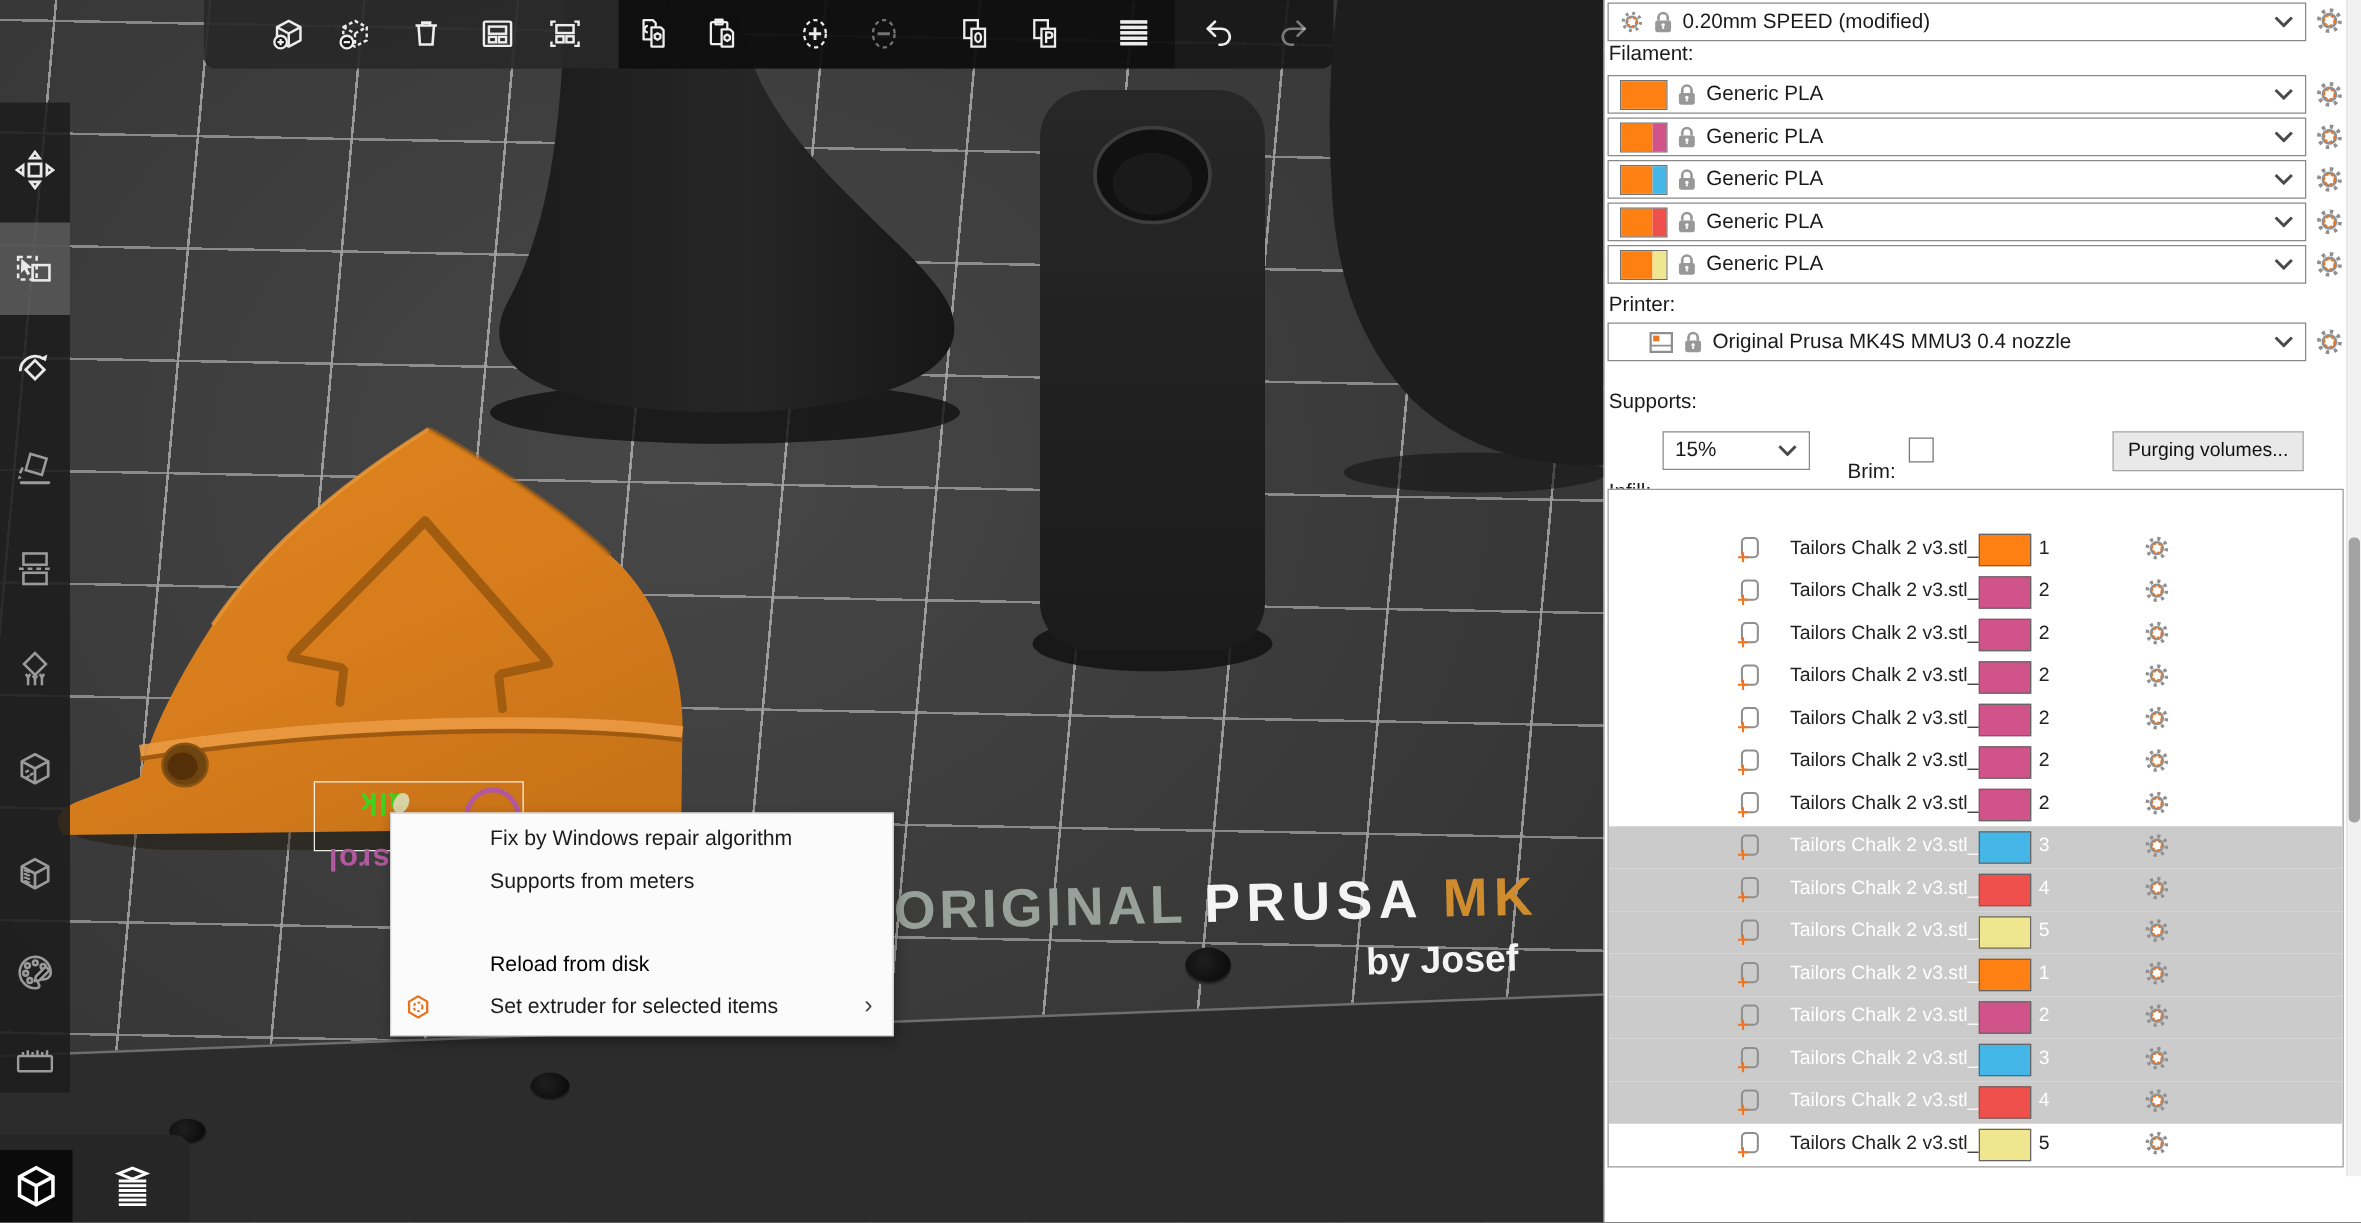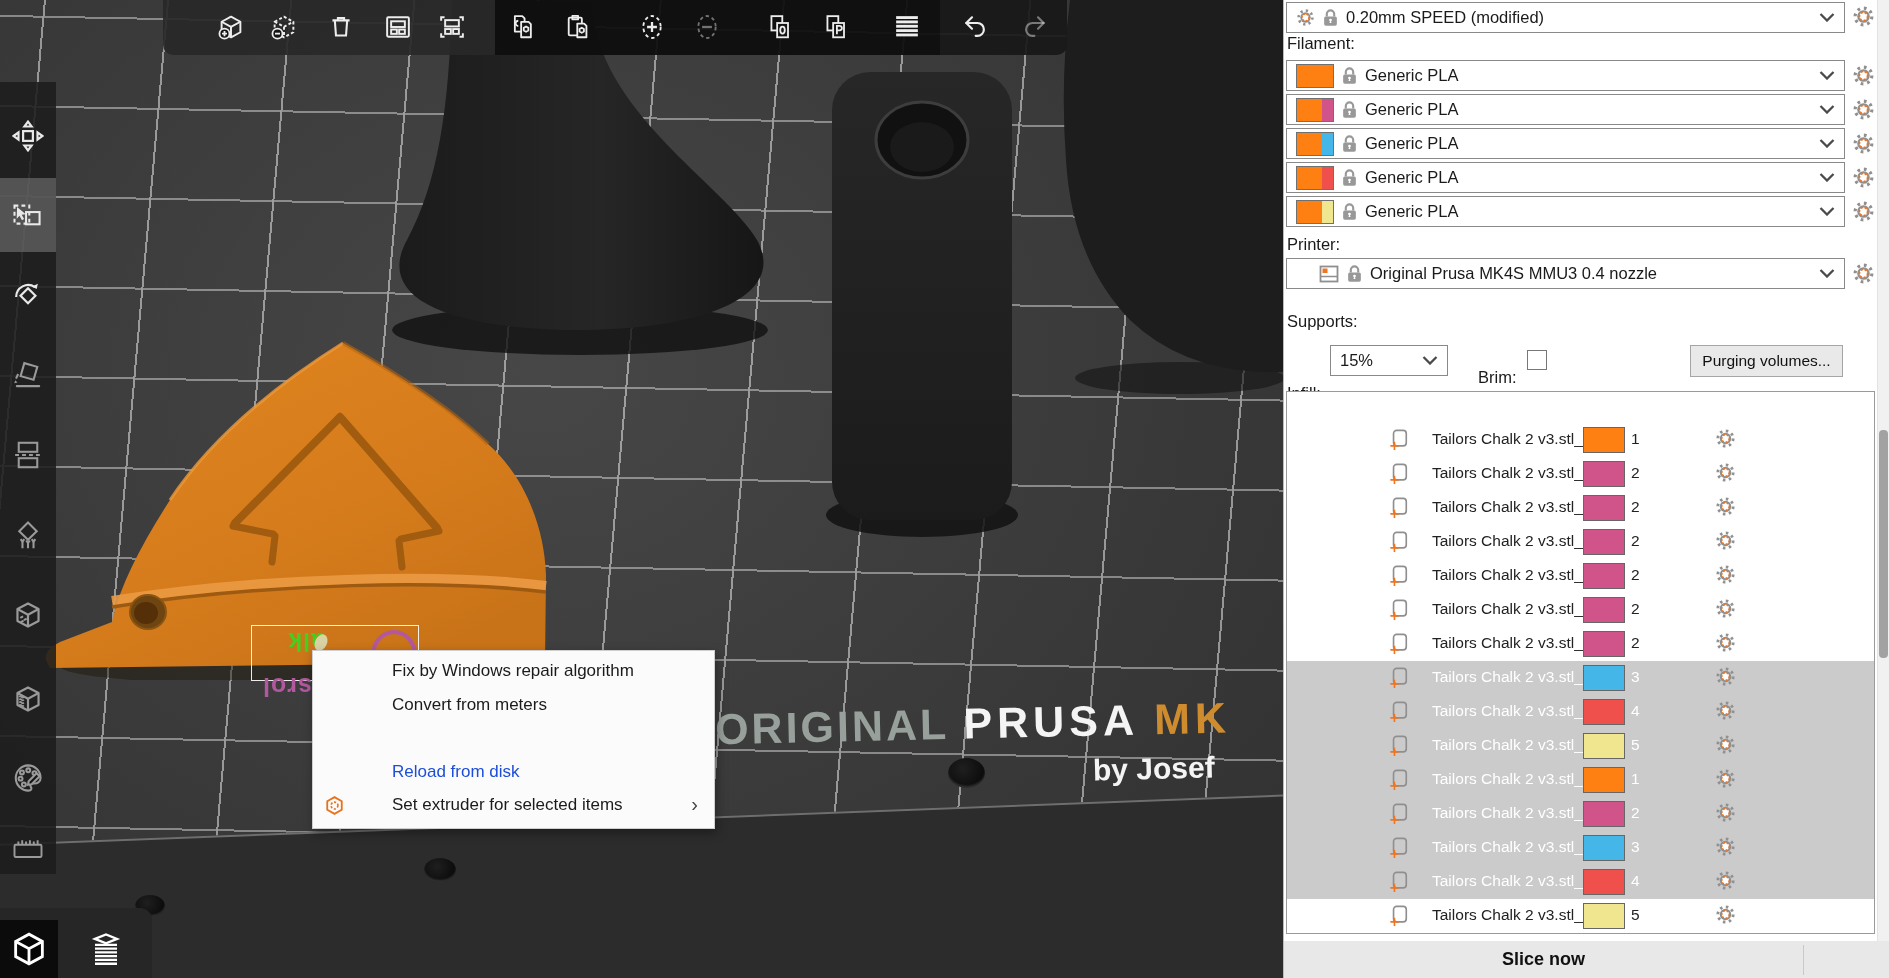--- a/index.html
+++ b/index.html
@@ -41,21 +41,21 @@
   .lt-btn.bright{color:#e9e9e9;}
   .lt-btn svg{width:100%;height:100%;}
   #view-toggles{position:absolute;left:0;top:908px;width:152px;height:70px;background:#262626;border-radius:0 12px 0 0;}
   #vt-3d{position:absolute;left:0;top:12px;width:58px;height:58px;background:#0b0b0b;border:none;color:#fff;padding:7px;}
   #vt-prev{position:absolute;left:82px;top:16px;width:48px;height:48px;background:transparent;border:none;color:#fff;padding:2px;}
   #vt-3d svg,#vt-prev svg{width:100%;height:100%;}
   
   #context-menu{position:absolute;left:312px;top:650px;width:401px;height:177px;background:#fbfbfb;
     border:1px solid #cfcfcf;box-shadow:2px 4px 10px rgba(0,0,0,.35);z-index:50;}
   .menu-item{position:absolute;left:0;width:100%;height:33px;font-size:17px;color:#1b1b1b;line-height:33px;padding-left:79px;box-sizing:border-box;}
-  .menu-item.disabled{color:#1d4ed8;}
+  .menu-item.disabled{color:#000000;}
   .menu-icon{position:absolute;left:11px;top:6px;width:21px;height:21px;}
   .submenu-arrow{position:absolute;right:16px;top:0;color:#444;font-size:20px;}
   
   #panel{position:absolute;left:1283px;top:0;width:606px;height:978px;background:#fff;border-left:1px solid #bbb;box-sizing:border-box;}
   .dd{position:absolute;left:2px;width:559px;height:31px;background:#fff;border:1px solid #898989;
     display:flex;align-items:center;gap:8px;padding:0 9px;box-sizing:border-box;font-size:16.5px;color:#1a1a1a;white-space:nowrap;overflow:hidden;}
   .dd .dd-text{overflow:hidden;text-overflow:clip;}
   .chev{margin-left:auto;flex:0 0 auto;display:inline-flex;}
   .ico{display:inline-flex;flex:0 0 auto;}
   .gear-btn{position:absolute;left:567px;width:24px;height:24px;border:none;background:transparent;padding:0;}
@@ -412,21 +412,21 @@
               <g fill="none" stroke="currentColor" stroke-width="1.5">
                 <path d="M7 8.2 14 5.4l7 2.8-7 2.8z"></path>
                 <path d="M7 12h14M7 14.4h14M7 16.8h14M7 19.2h14M7 21.6h14M7 24h14"></path>
               </g>
             </svg>
           </span></button>
     </div>
 
     <div id="context-menu">
         <div class="menu-item" style="top: 3px;"><span>Fix by Windows repair algorithm</span></div>
-        <div class="menu-item" style="top: 36.6px;"><span>Convert from meters</span></div>
+        <div class="menu-item" style="top: 36.6px;"><span>Supports from meters</span></div>
         <div class="menu-item disabled" style="top: 103.8px;"><span>Reload from disk</span></div>
         <div class="menu-item" style="top: 137.4px;"><span class="menu-icon"><svg viewBox="0 0 22 22">
               <polygon points="11,2.2 18.6,6.6 18.6,15.4 11,19.8 3.4,15.4 3.4,6.6" fill="none" stroke="#e8721c" stroke-width="1.9"></polygon>
               <circle cx="11" cy="11" r="3.6" fill="none" stroke="#e8721c" stroke-width="1.7" stroke-dasharray="2.3 1.7"></circle>
             </svg></span><span>Set extruder for selected items</span><span class="submenu-arrow">›</span></div>
       </div>
   </div>
 
   <div id="panel">
 
@@ -836,24 +836,20 @@
                 <circle cx="11" cy="11" r="3.8" fill="#fff"></circle>
                 <circle cx="11" cy="11" r="3.9" fill="none" stroke="#f07522" stroke-width="1.6" stroke-dasharray="2.2 1.6"></circle>
               </svg></button>
           </div>
         </div>
     </div>
 
     <div id="scroll-strip"></div>
     <div id="scroll-thumb"></div>
 
-    <div id="slice-area">
-      <button id="slice-btn">Slice now</button>
-      <div id="slice-divider"></div>
-    </div>
   <button class="gear-btn g24" style="top: 64px;"><svg viewBox="0 0 22 22" width="23" height="23">
           <circle cx="11" cy="11" r="6" fill="#909090"></circle>
           <circle cx="11" cy="11" r="8" fill="none" stroke="#909090" stroke-width="3" stroke-dasharray="2.6 3.7"></circle>
           <circle cx="11" cy="11" r="3.8" fill="#fff"></circle>
           <circle cx="11" cy="11" r="3.9" fill="none" stroke="#f07522" stroke-width="1.6" stroke-dasharray="2.2 1.6"></circle>
         </svg></button>
       <button class="gear-btn g24" style="top: 98px;"><svg viewBox="0 0 22 22" width="23" height="23">
           <circle cx="11" cy="11" r="6" fill="#909090"></circle>
           <circle cx="11" cy="11" r="8" fill="none" stroke="#909090" stroke-width="3" stroke-dasharray="2.6 3.7"></circle>
           <circle cx="11" cy="11" r="3.8" fill="#fff"></circle>

